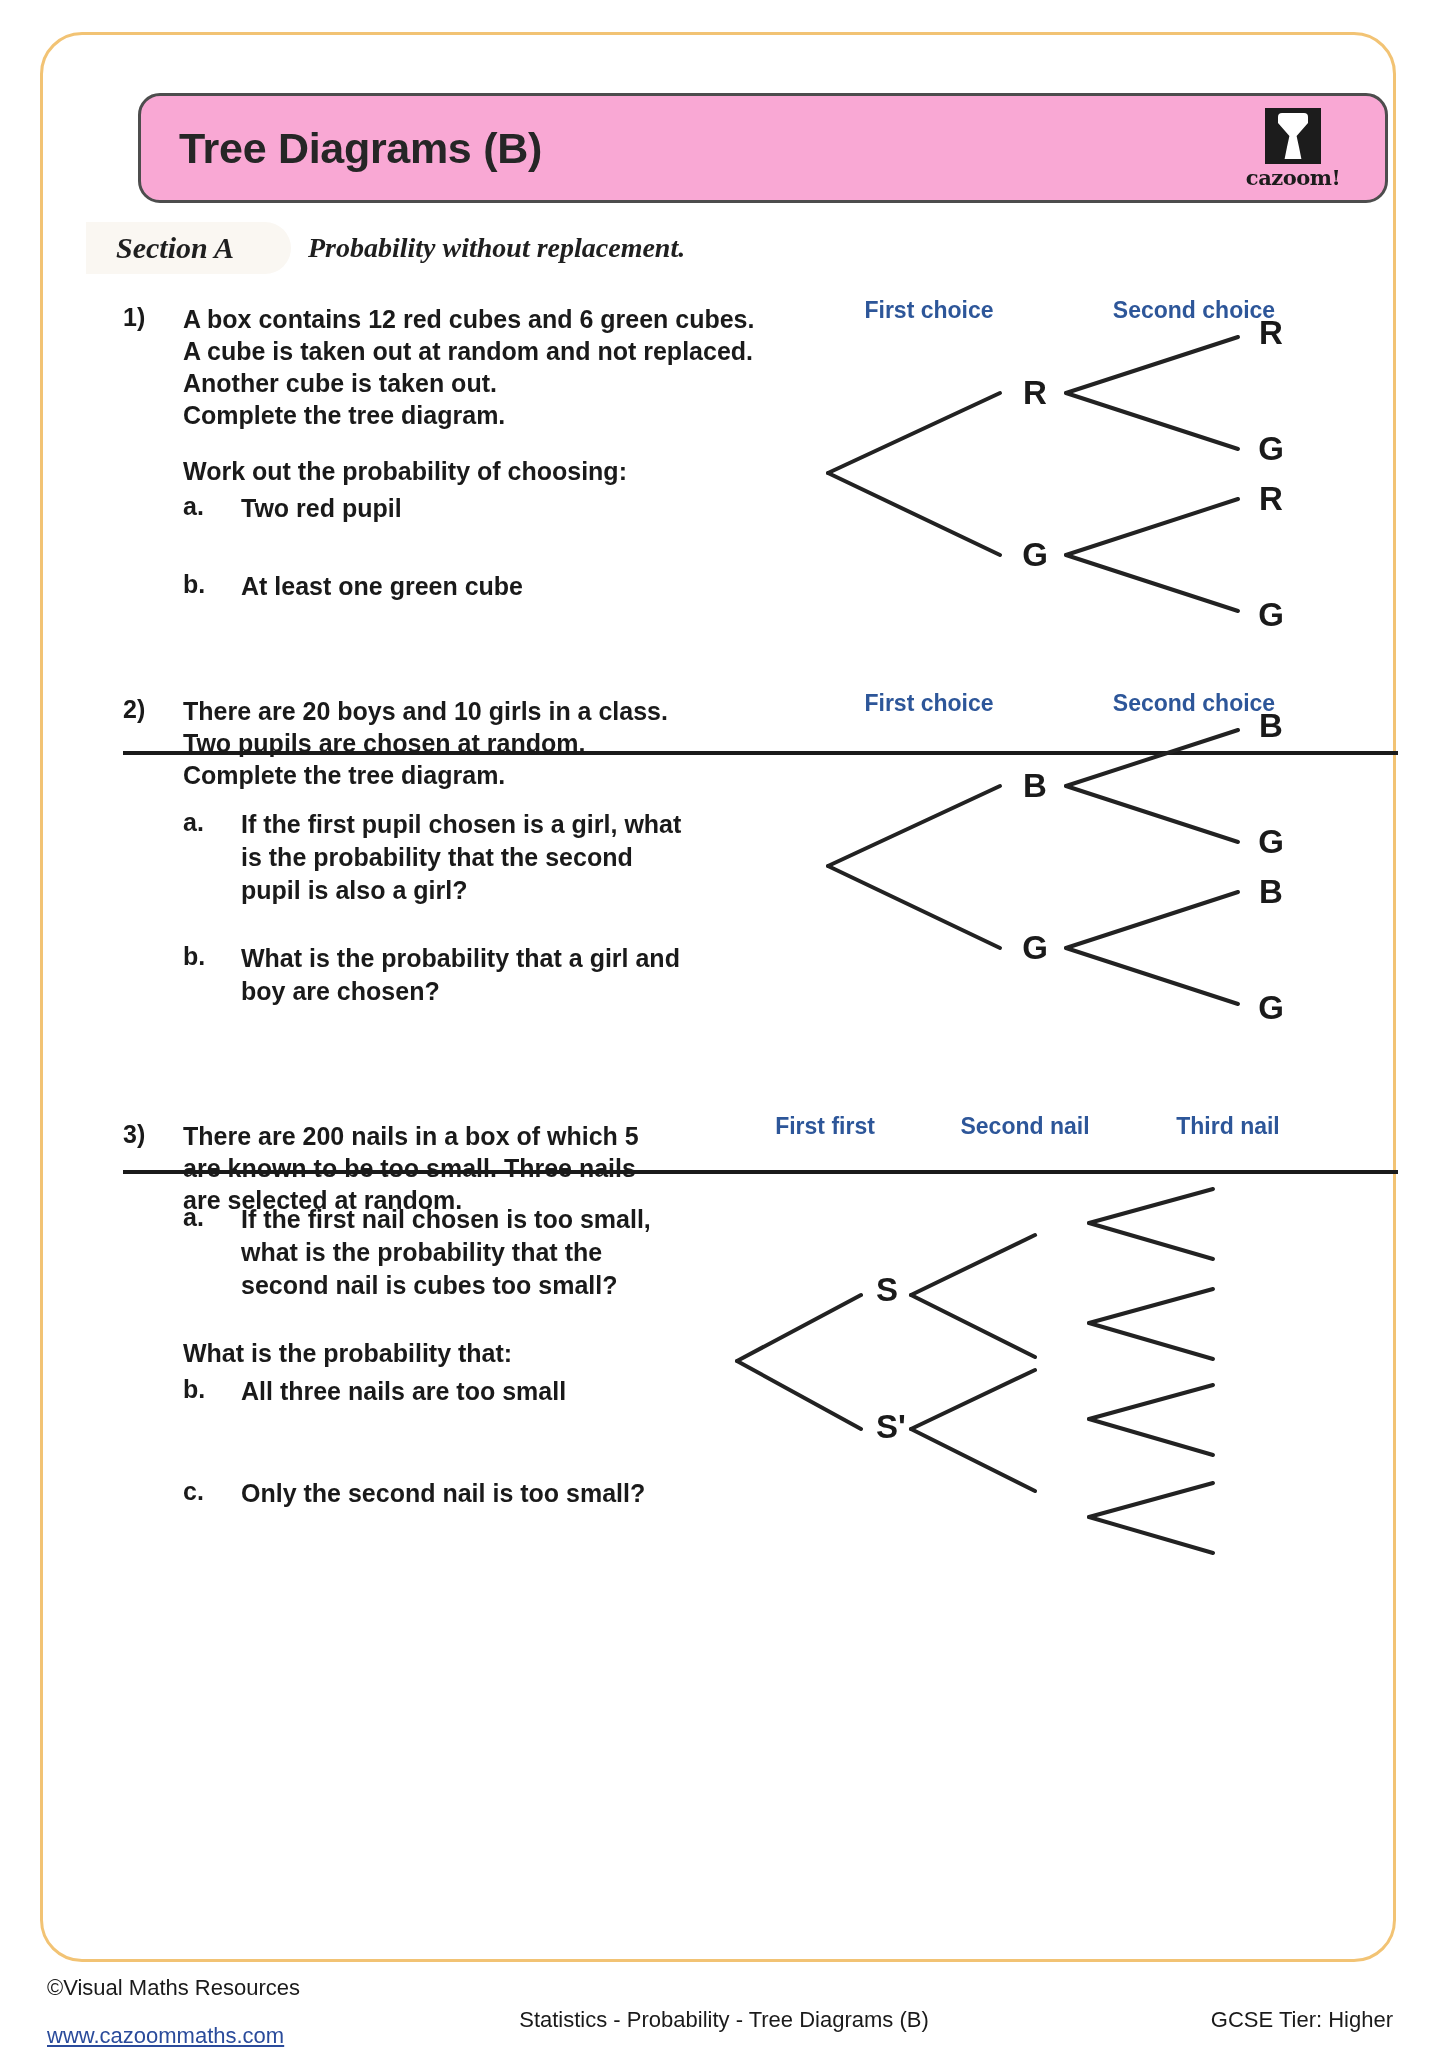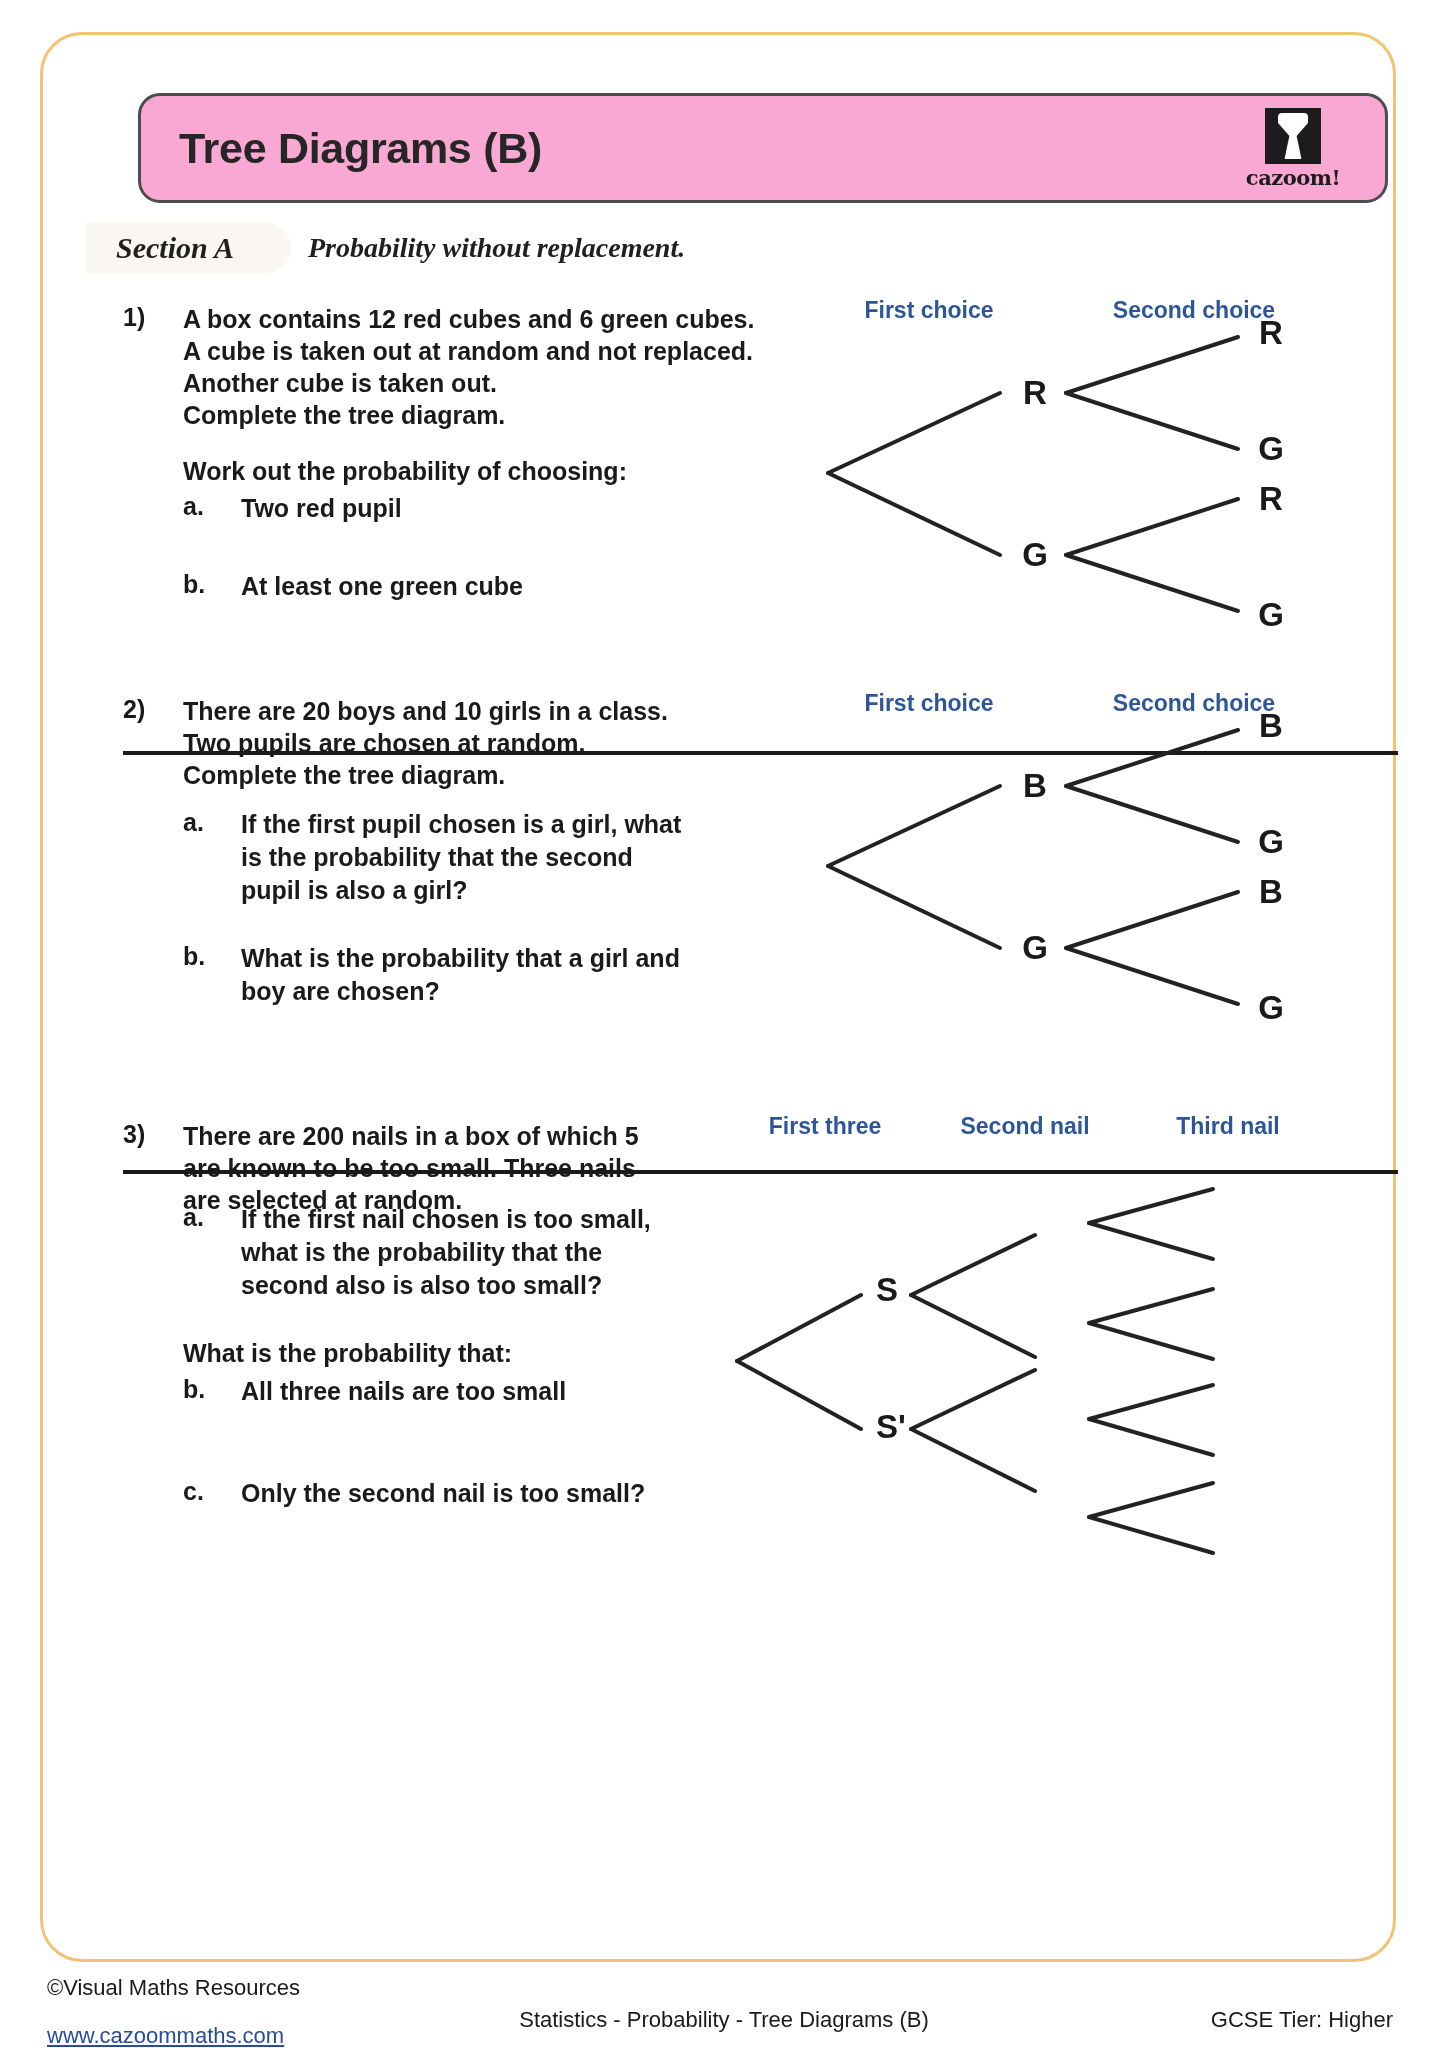--- a/index.html
+++ b/index.html
@@ -344,28 +344,28 @@
   <div class="divider" style="top:1135px"></div>
 
   <div class="question" style="top:0">
     <div class="q-number" style="top:1085px">3)</div>
     <div class="q-stem" style="top:1085px">There are 200 nails in a box of which 5
 are known to be too small. Three nails
 are selected at random.</div>
     <div class="part-letter" style="left:140px; top:1168px">a.</div>
     <div class="part-text" style="left:198px; top:1168px">If the first nail chosen is too small,
 what is the probability that the
-second also is also too small?</div>
+second nail is cubes too small?</div>
     <div class="q-lead" style="top:1302px">What is the probability that:</div>
     <div class="part-letter" style="left:140px; top:1340px">b.</div>
     <div class="part-text" style="left:198px; top:1340px">All three nails are too small</div>
     <div class="part-letter" style="left:140px; top:1442px">c.</div>
     <div class="part-text" style="left:198px; top:1442px">Only the second nail is too small?</div>
 
-    <div class="col-head" style="left:782px; top:1078px">First three</div>
+    <div class="col-head" style="left:782px; top:1078px">First first</div>
     <div class="col-head" style="left:982px; top:1078px">Second nail</div>
     <div class="col-head" style="left:1185px; top:1078px">Third nail</div>
     <svg class="tree-svg" style="left:680px; top:1100px" width="640" height="400" viewBox="0 0 640 400">
 
       <path class="tree-branch" d="M 14 226 L 138 160"></path>
       <path class="tree-branch" d="M 14 226 L 138 294"></path>
 
       <path class="tree-branch" d="M 188 160 L 312 100"></path>
       <path class="tree-branch" d="M 188 160 L 312 222"></path>
       <path class="tree-branch" d="M 188 294 L 312 235"></path>

